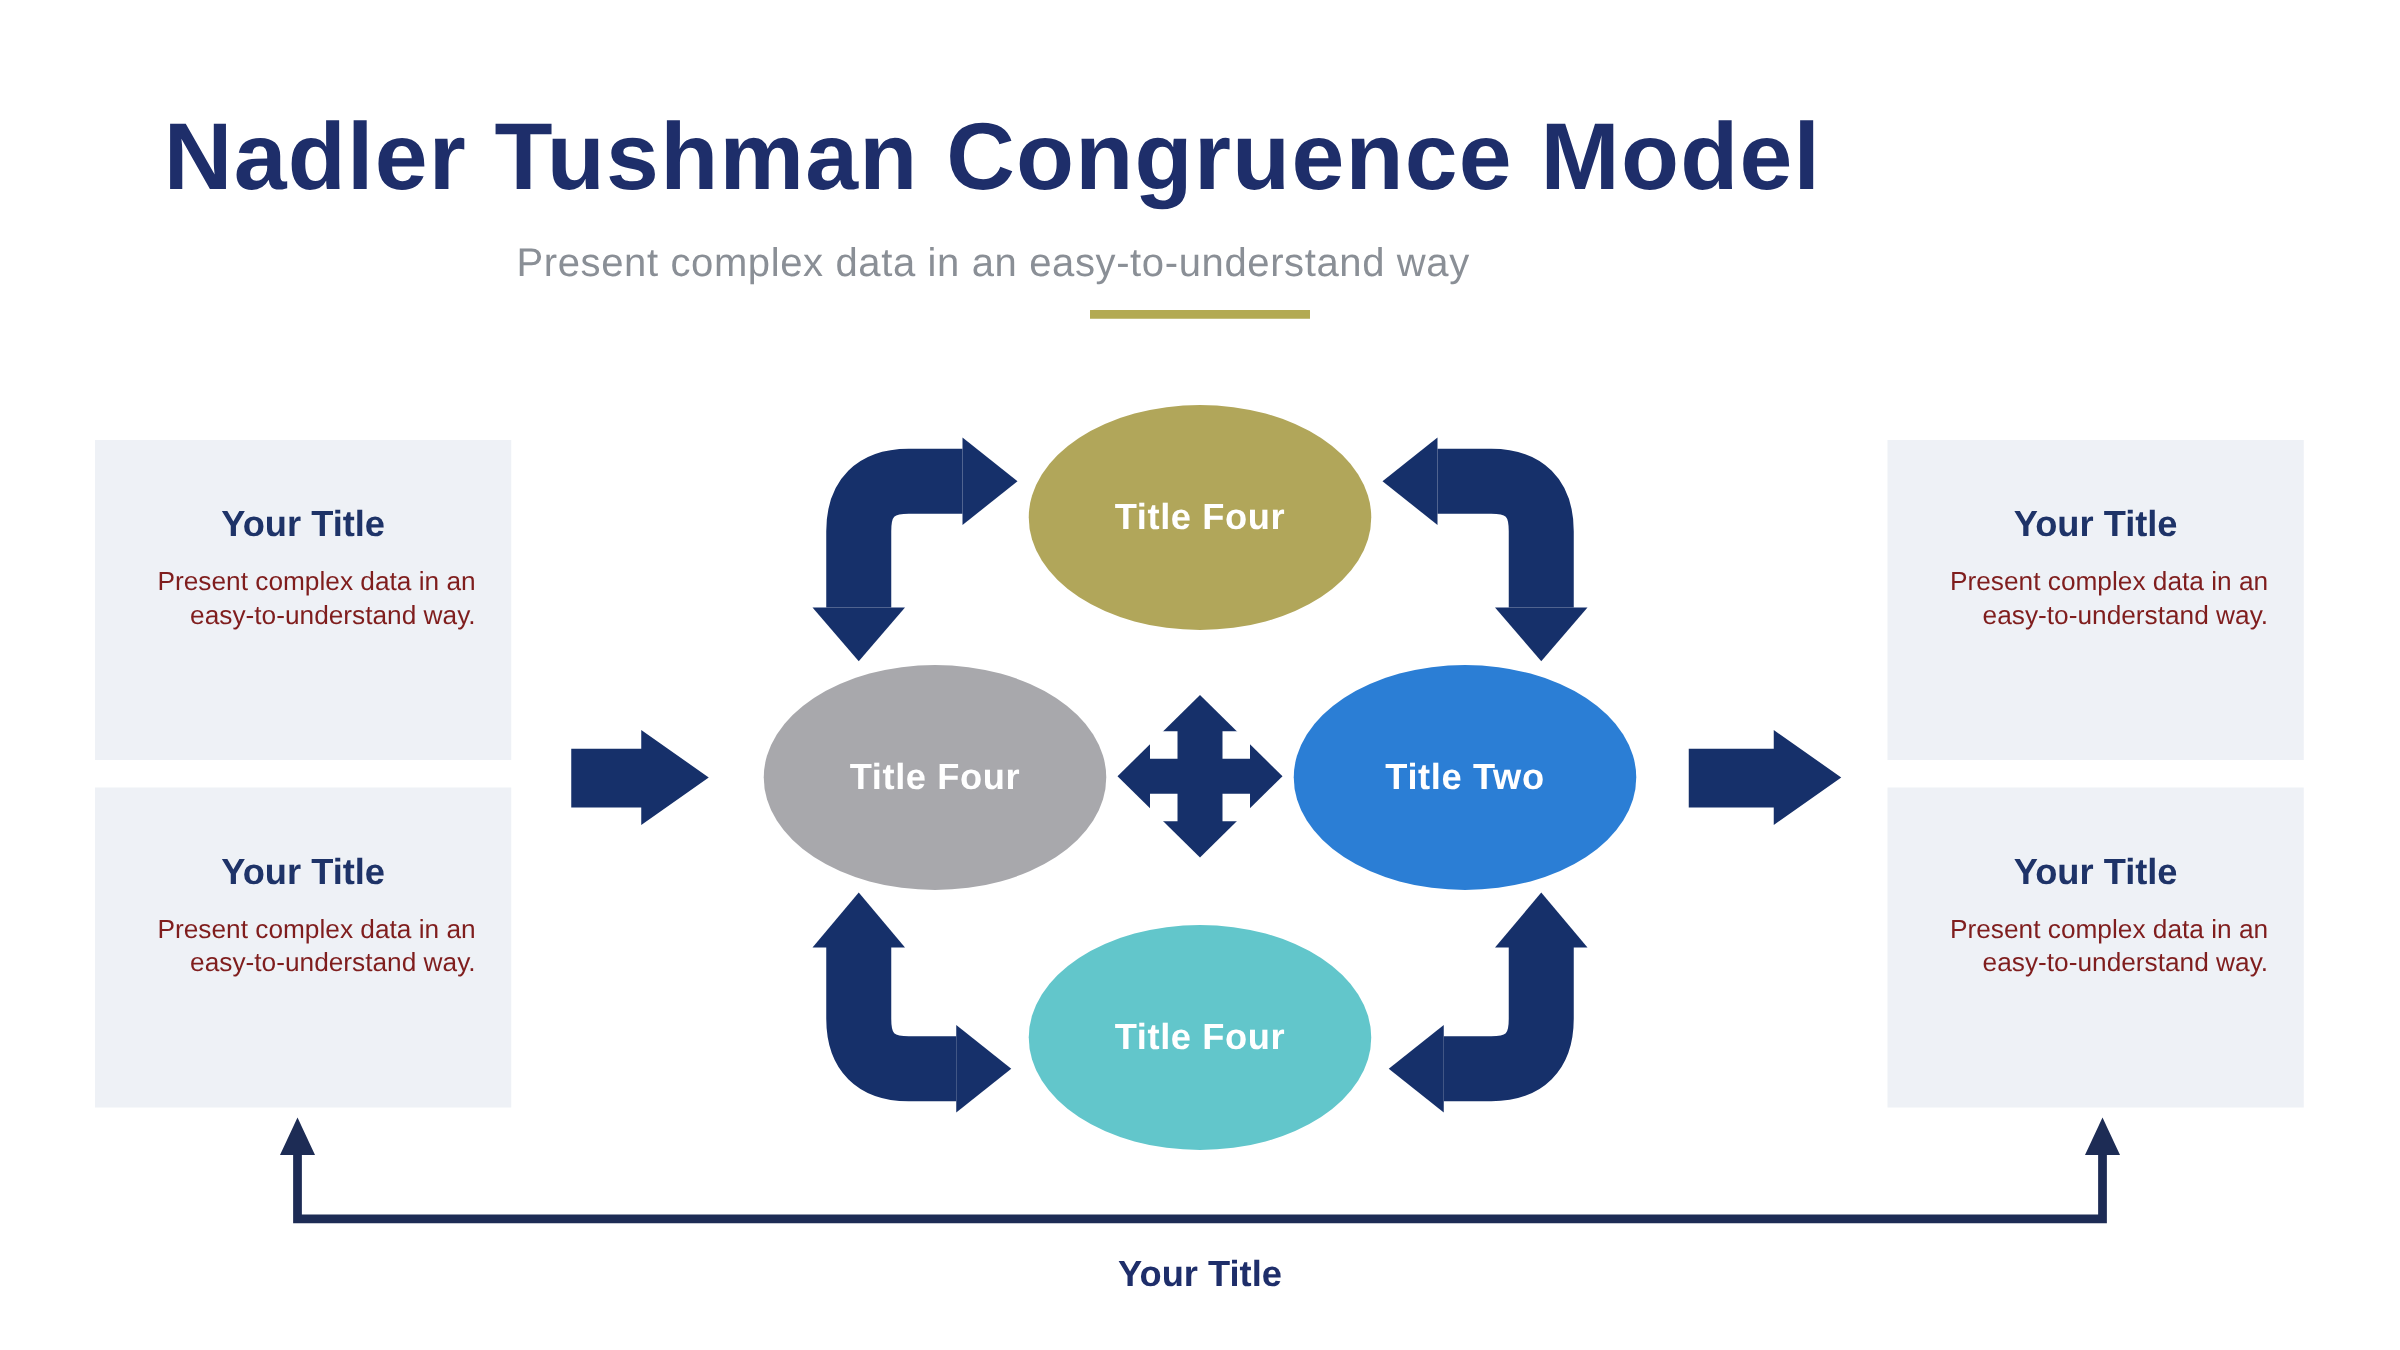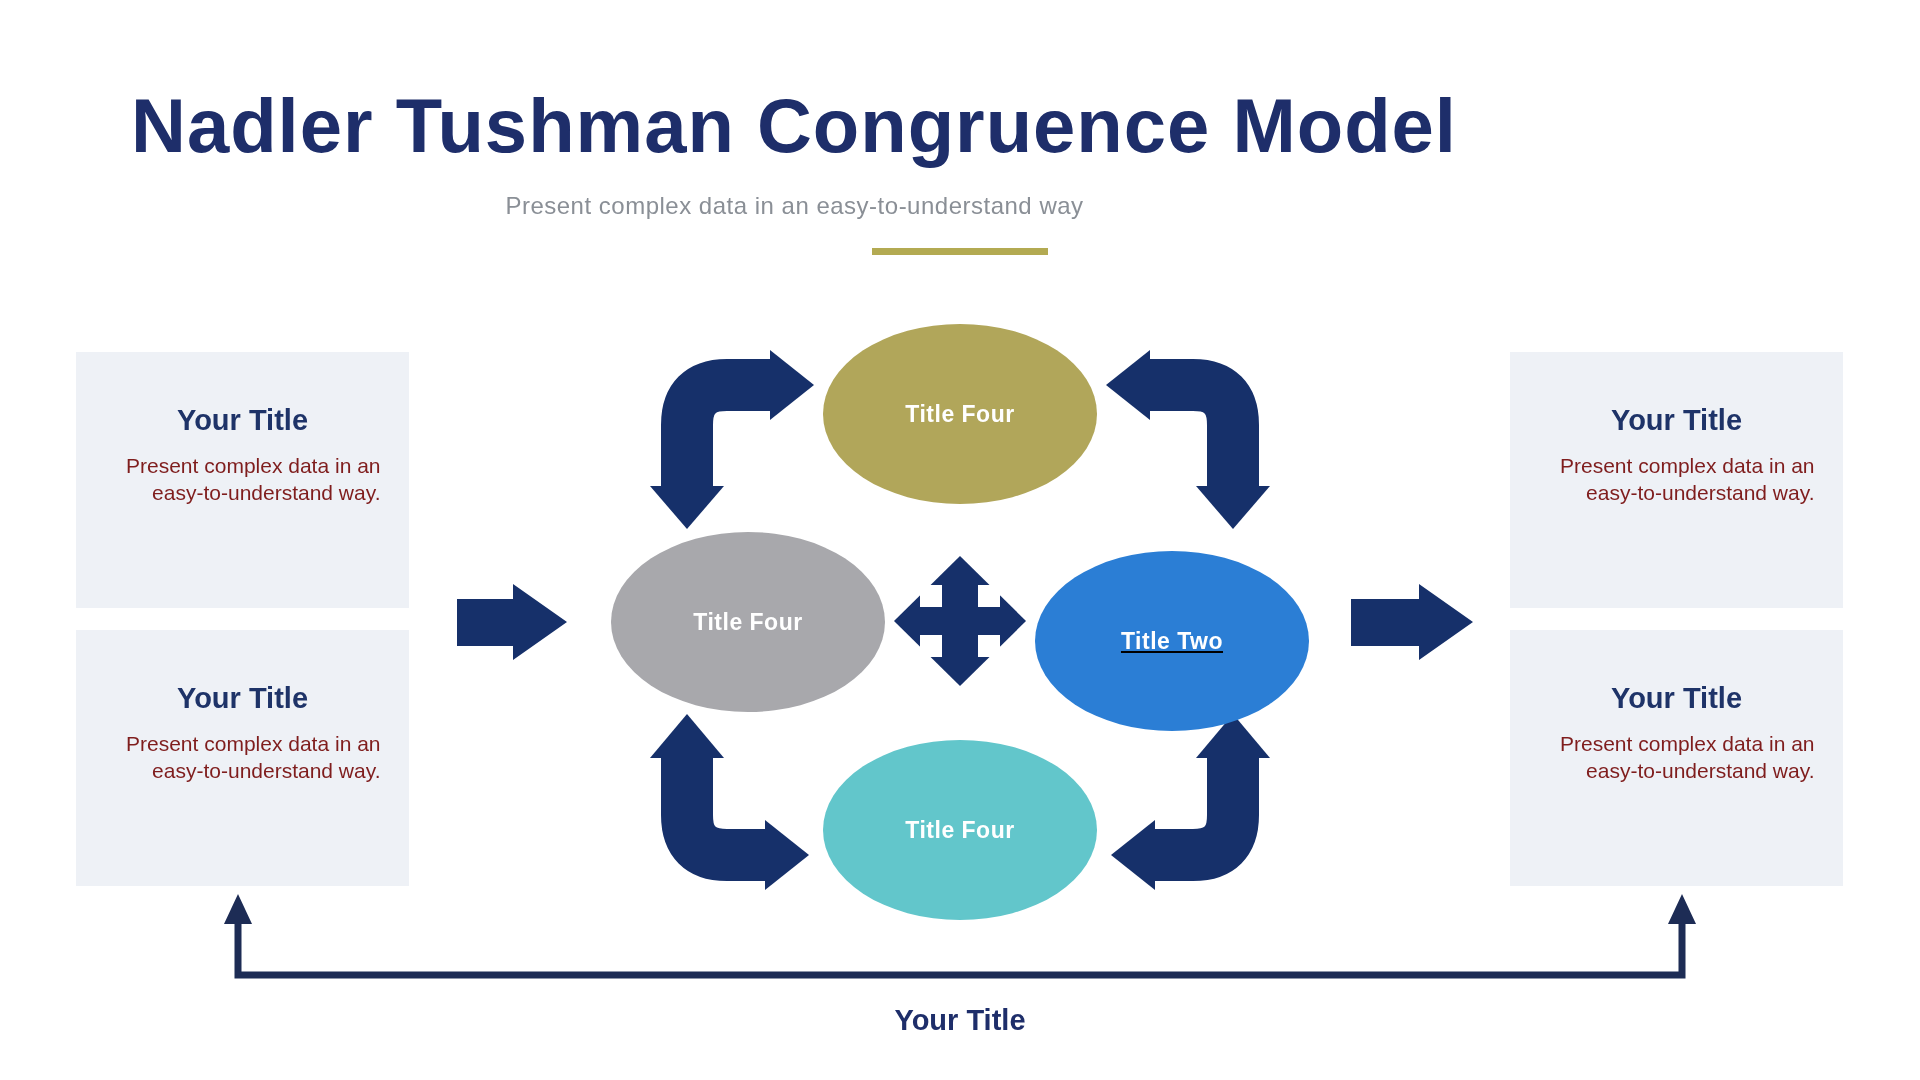--- a/index.html
+++ b/index.html
@@ -6,35 +6,35 @@
   .canvas{
     position:relative;width:1920px;height:1080px;background:#ffffff;overflow:hidden;
     font-family:"Liberation Sans", sans-serif;
   }
   .main-title{
     position:absolute;top:82px;left:0;width:1588px;text-align:center;
     font-size:76px;font-weight:700;color:#1e2e6a;letter-spacing:1px;
   }
   .subtitle{
     position:absolute;top:192px;left:0;width:1589px;text-align:center;
-    font-size:24px;font-weight:400;color:#8a8f96;letter-spacing:0.5px;
+    font-size:32px;font-weight:400;color:#8a8f96;letter-spacing:0.5px;
   }
   .divider{
     position:absolute;top:248px;left:872px;width:176px;height:7px;background:#b3aa52;
   }
   .ellipse{
     position:absolute;width:274px;height:180px;border-radius:50%;
     display:flex;align-items:center;justify-content:center;
   }
   .ellipse span{
-    color:#ffffff;font-size:23px;font-weight:700;letter-spacing:0.5px;
+    color:#ffffff;font-size:29px;font-weight:700;letter-spacing:0.5px;
   }
   .el-top{left:823px;top:324px;}
   .el-left{left:611px;top:532px;}
-  .el-right{left:1035px;top:551px;text-decoration:underline;}
+  .el-right{left:1035px;top:532px;}
   .el-bottom{left:823px;top:740px;}
   .card{
     position:absolute;width:333px;height:256px;background:#eef1f6;
     text-align:center;box-sizing:border-box;padding:52px 28px 0 28px;
   }
   .card-tl{left:76px;top:352px;}
   .card-bl{left:76px;top:630px;}
   .card-tr{left:1510px;top:352px;}
   .card-br{left:1510px;top:630px;}
   .card h3{

